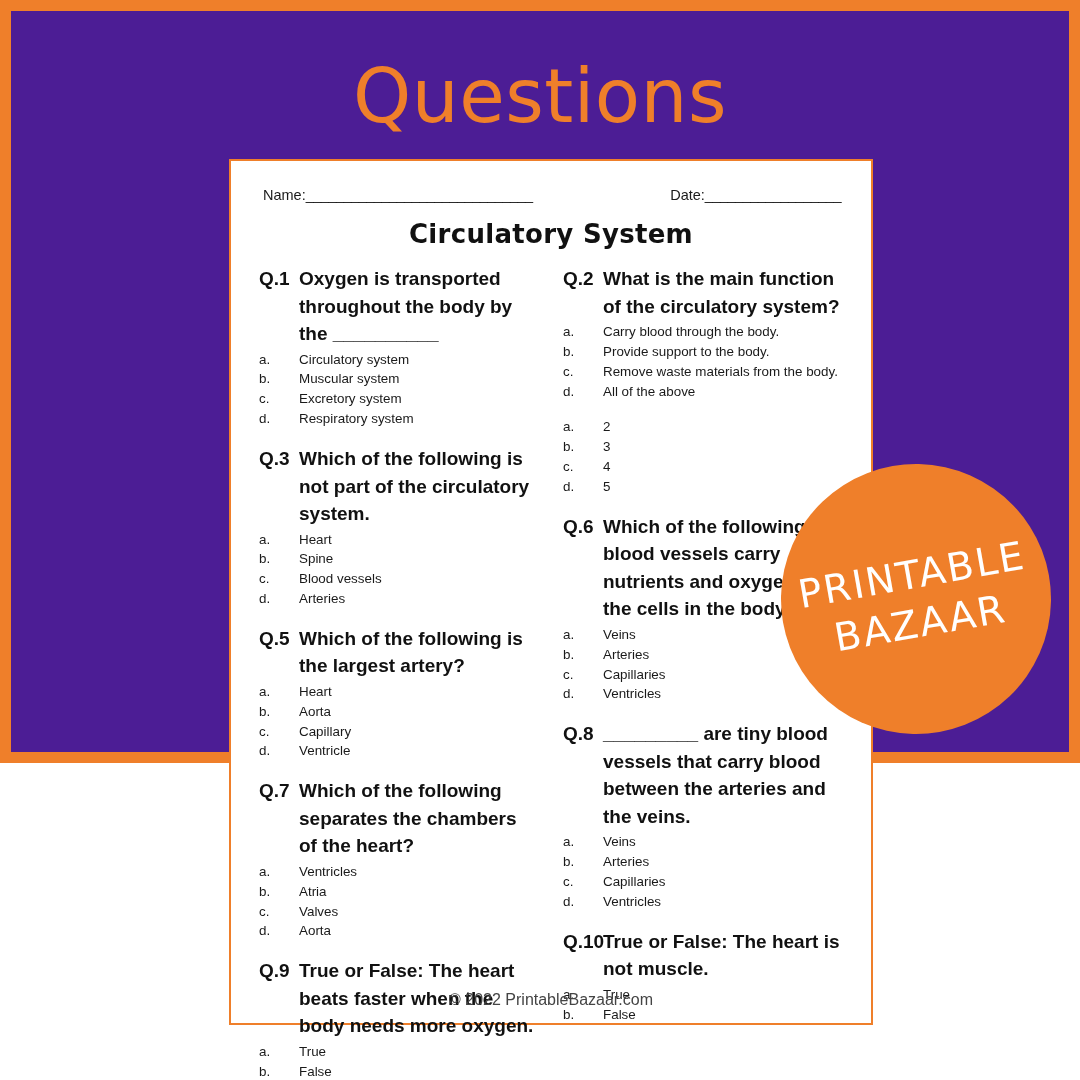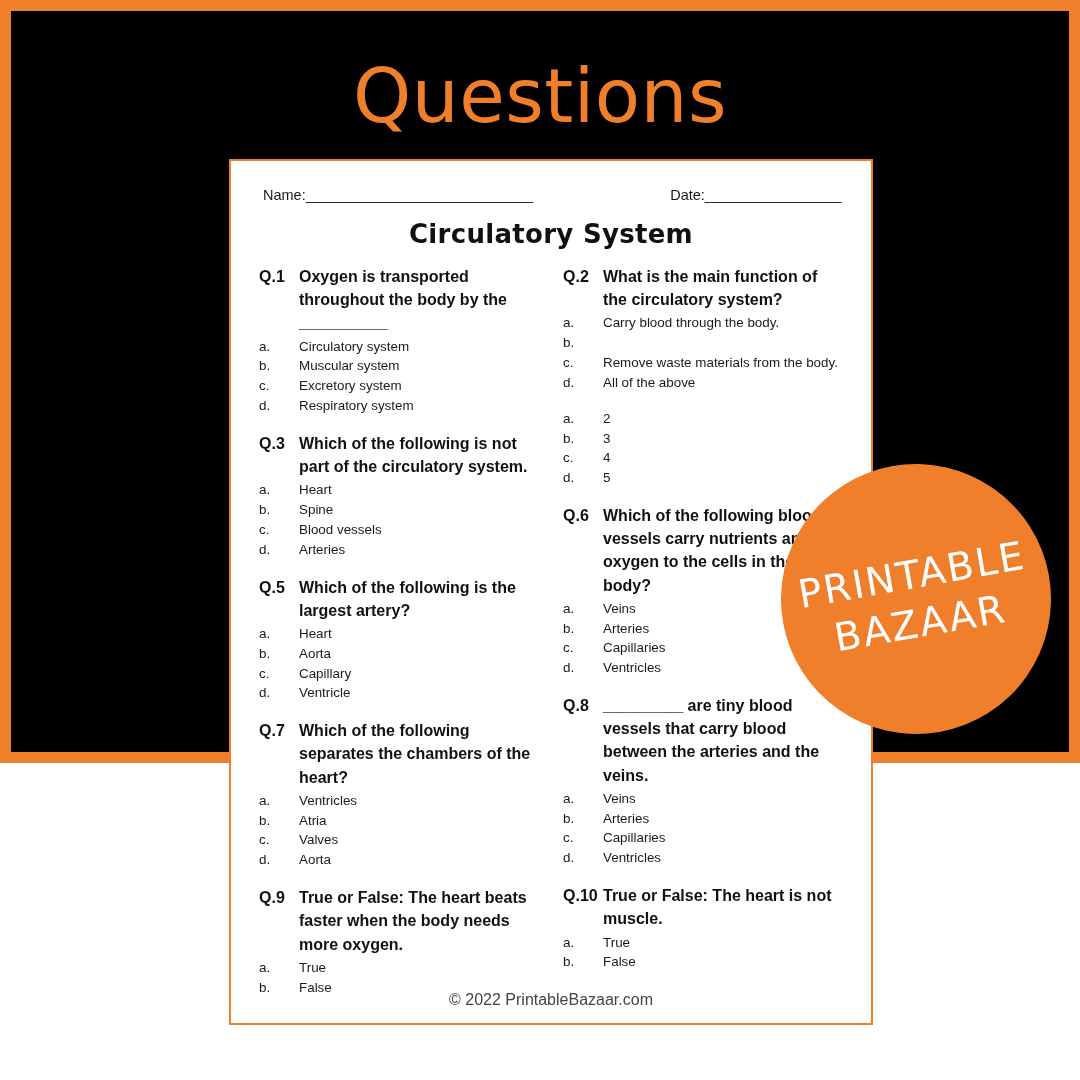--- a/index.html
+++ b/index.html
@@ -12,21 +12,21 @@
     font-family: "Liberation Sans", sans-serif;
     background: #ffffff;
     overflow: hidden;
   }
   .page {
     position: relative;
     width: 1080px;
     height: 763px;
     box-sizing: border-box;
     border: 11px solid #ef7f2a;
-    background: #000000;
+    background: #4c1d95;
   }
   .title {
     text-align: center;
     color: #ef7f2a;
     font-size: 74px;
     font-weight: 400;
     letter-spacing: 0.5px;
     margin-top: 42px;
     font-family: "DejaVu Sans", sans-serif;
   }
@@ -68,21 +68,21 @@
   .col {
     width: 284px;
   }
   .q-block {
     margin-bottom: 16px;
   }
   .q-head {
     display: flex;
     align-items: flex-start;
     font-weight: bold;
-    font-size: 16px;
+    font-size: 19px;
     color: #111111;
     line-height: 1.45;
     justify-content: space-between;
   }
   .q-num {
     width: 40px;
     flex: 0 0 40px;
   }
   .q-text {
     flex: 1;
@@ -277,20 +277,21 @@
               <span class="q-num">Q.2</span>
               <span class="q-text">What is the main function of the circulatory system?</span>
             </div>
             <div class="q-opts">
               <div class="opt">
                 <span class="opt-letter">a.</span>
                 <span class="opt-text">Carry blood through the body.</span>
               </div>
               <div class="opt">
                 <span class="opt-letter">b.</span>
+                <span class="opt-text">Provide support to the body.</span>
               </div>
               <div class="opt">
                 <span class="opt-letter">c.</span>
                 <span class="opt-text">Remove waste materials from the body.</span>
               </div>
               <div class="opt">
                 <span class="opt-letter">d.</span>
                 <span class="opt-text">All of the above</span>
               </div>
             </div>

